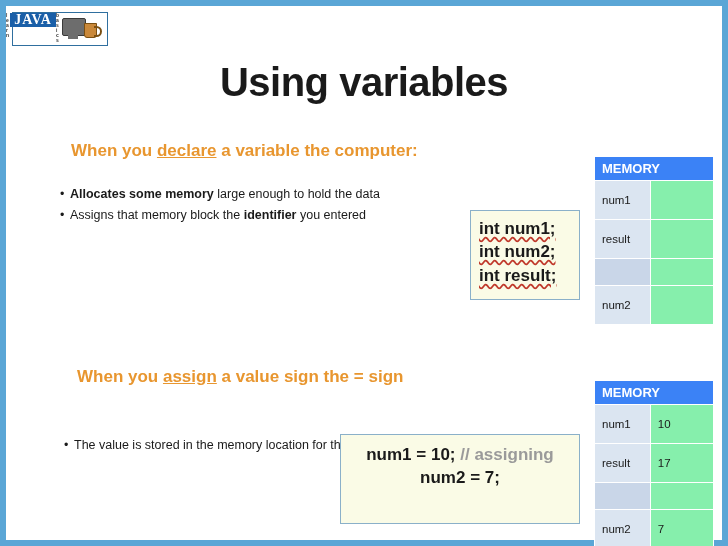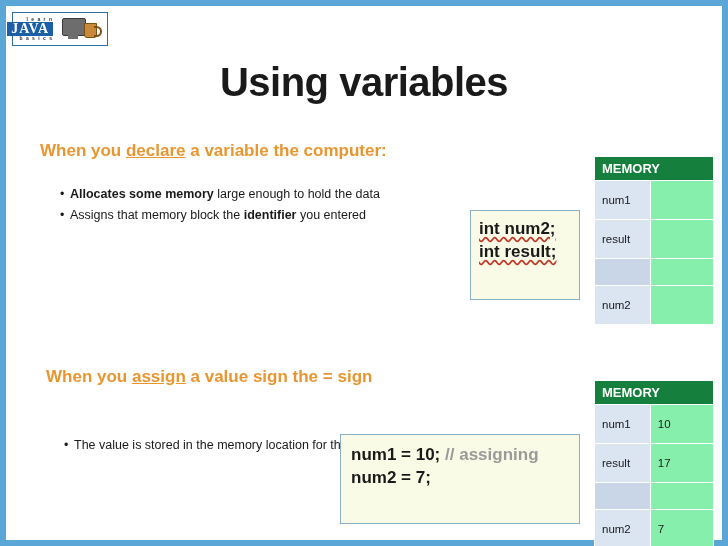--- a/index.html
+++ b/index.html
@@ -21,22 +21,22 @@
   }
   .inner{position:absolute;inset:6px;background:#fff;}
 
   
   .logo{
     position:absolute;left:0px;top:0px;width:96px;height:34px;
     border:1px solid #2f6f9f;box-sizing:border-box;background:#fff;
     display:flex;align-items:center;
   }
   .logo-left{
-    width:40px;height:32px;display:flex;flex-direction:column;
-    justify-content:center;align-items:flex-end;line-height:1;
+    width:40px;height:32px;display:flex;flex-direction:row;
+    justify-content:center;align-items:flex-start;line-height:1;
   }
   .logo-learn{font-size:5px;letter-spacing:1px;color:#333;font-weight:bold;}
   .logo-java{
     font-size:14px;font-weight:bold;color:#ffffff;background:#1a5fa8;
     padding:0 4px;letter-spacing:1px;font-family:"Liberation Serif",serif;
   }
   .logo-basics{font-size:5px;letter-spacing:1px;color:#333;font-weight:bold;}
   .logo-right{
     flex:1;height:32px;display:flex;align-items:center;justify-content:center;
   }
@@ -58,21 +58,21 @@
   }
 
   
   .title{
     position:absolute;left:0;top:28px;width:100%;text-align:center;
     font-size:40px;font-weight:bold;color:#1a1a1a;letter-spacing:-0.5px;margin-top:20px;
   }
 
   
   .heading{
-    position:absolute;font-size:17px;font-weight:bold;color:#e8962f;
+    position:absolute;font-size:17px;font-weight:bold;color:#e8962f;margin-left:31px;
   }
   .heading u{text-decoration:underline;}
   #h1{left:28px;top:129px;}
   #h2{left:34px;top:355px;}
 
   
   .bullet{
     position:absolute;font-size:12.5px;color:#1a1a1a;line-height:1.35;
   }
   .bullet .dot{
@@ -84,38 +84,38 @@
   .bold{font-weight:bold;}
 
   
   .codebox{
     position:absolute;background:#fafbe6;border:1px solid #8ab0c9;
     box-sizing:border-box;
     font-family:"Liberation Sans", sans-serif;
     font-weight:bold;color:#1a1a1a;
   }
   #code1{left:458px;top:198px;width:110px;height:90px;padding:6px 8px;font-size:17px;line-height:1.38;}
-  #code2{left:328px;top:422px;width:240px;height:90px;padding:8px 10px;font-size:17px;line-height:1.38;}
+  #code2{left:328px;top:422px;width:240px;height:90px;padding:8px 10px;font-size:17px;line-height:1.38;text-align:center;}
   .squiggle{
     text-decoration:underline;
     text-decoration-style:wavy;
     text-decoration-color:#c0392b;
     text-underline-offset:2px;
   }
   .comment{color:#9a9a9a;font-weight:bold;}
 
   
   .memtable{
     position:absolute;width:120px;border-collapse:collapse;
     font-size:11.5px;color:#1a1a1a;
   }
   #mem1{left:582px;top:144px;}
   #mem2{left:582px;top:368px;}
   .memtable th{
-    background:#15803d;color:#ffffff;font-size:13px;font-weight:bold;
+    background:#3b82f6;color:#ffffff;font-size:13px;font-weight:bold;
     text-align:left;padding:4px 7px;border:1px solid #ffffff;
   }
   .memtable td{
     border:1px solid #ffffff;padding:13px 7px;height:18px;box-sizing:border-box;
   }
   .cell-label{background:#dbe5f1;width:56px;}
   .cell-val{background:#86efac;width:64px;}
   .cell-empty{background:#c9d6e8;}
 </style>
 </head>
@@ -147,20 +147,21 @@
     </div>
 
     <div class="bullet b2">
       <span class="dot">•</span><span>Assigns that memory block the </span><span class="bold">identifier</span><span> you entered</span>
     </div>
     <div class="bullet b1">
       <span class="dot">•</span><span class="bold">Allocates some memory</span><span> large enough to hold the data</span>
     </div>
 
     <div class="codebox" id="code1">
+      <div><span class="squiggle">int num1;</span></div>
       <div><span class="squiggle">int num2;</span></div>
       <div><span class="squiggle">int result;</span></div>
     </div>
 
     <table class="memtable" id="mem1">
       <tbody>
           <tr>
         <th colspan="2">MEMORY</th>
       </tr>
       <tr>

